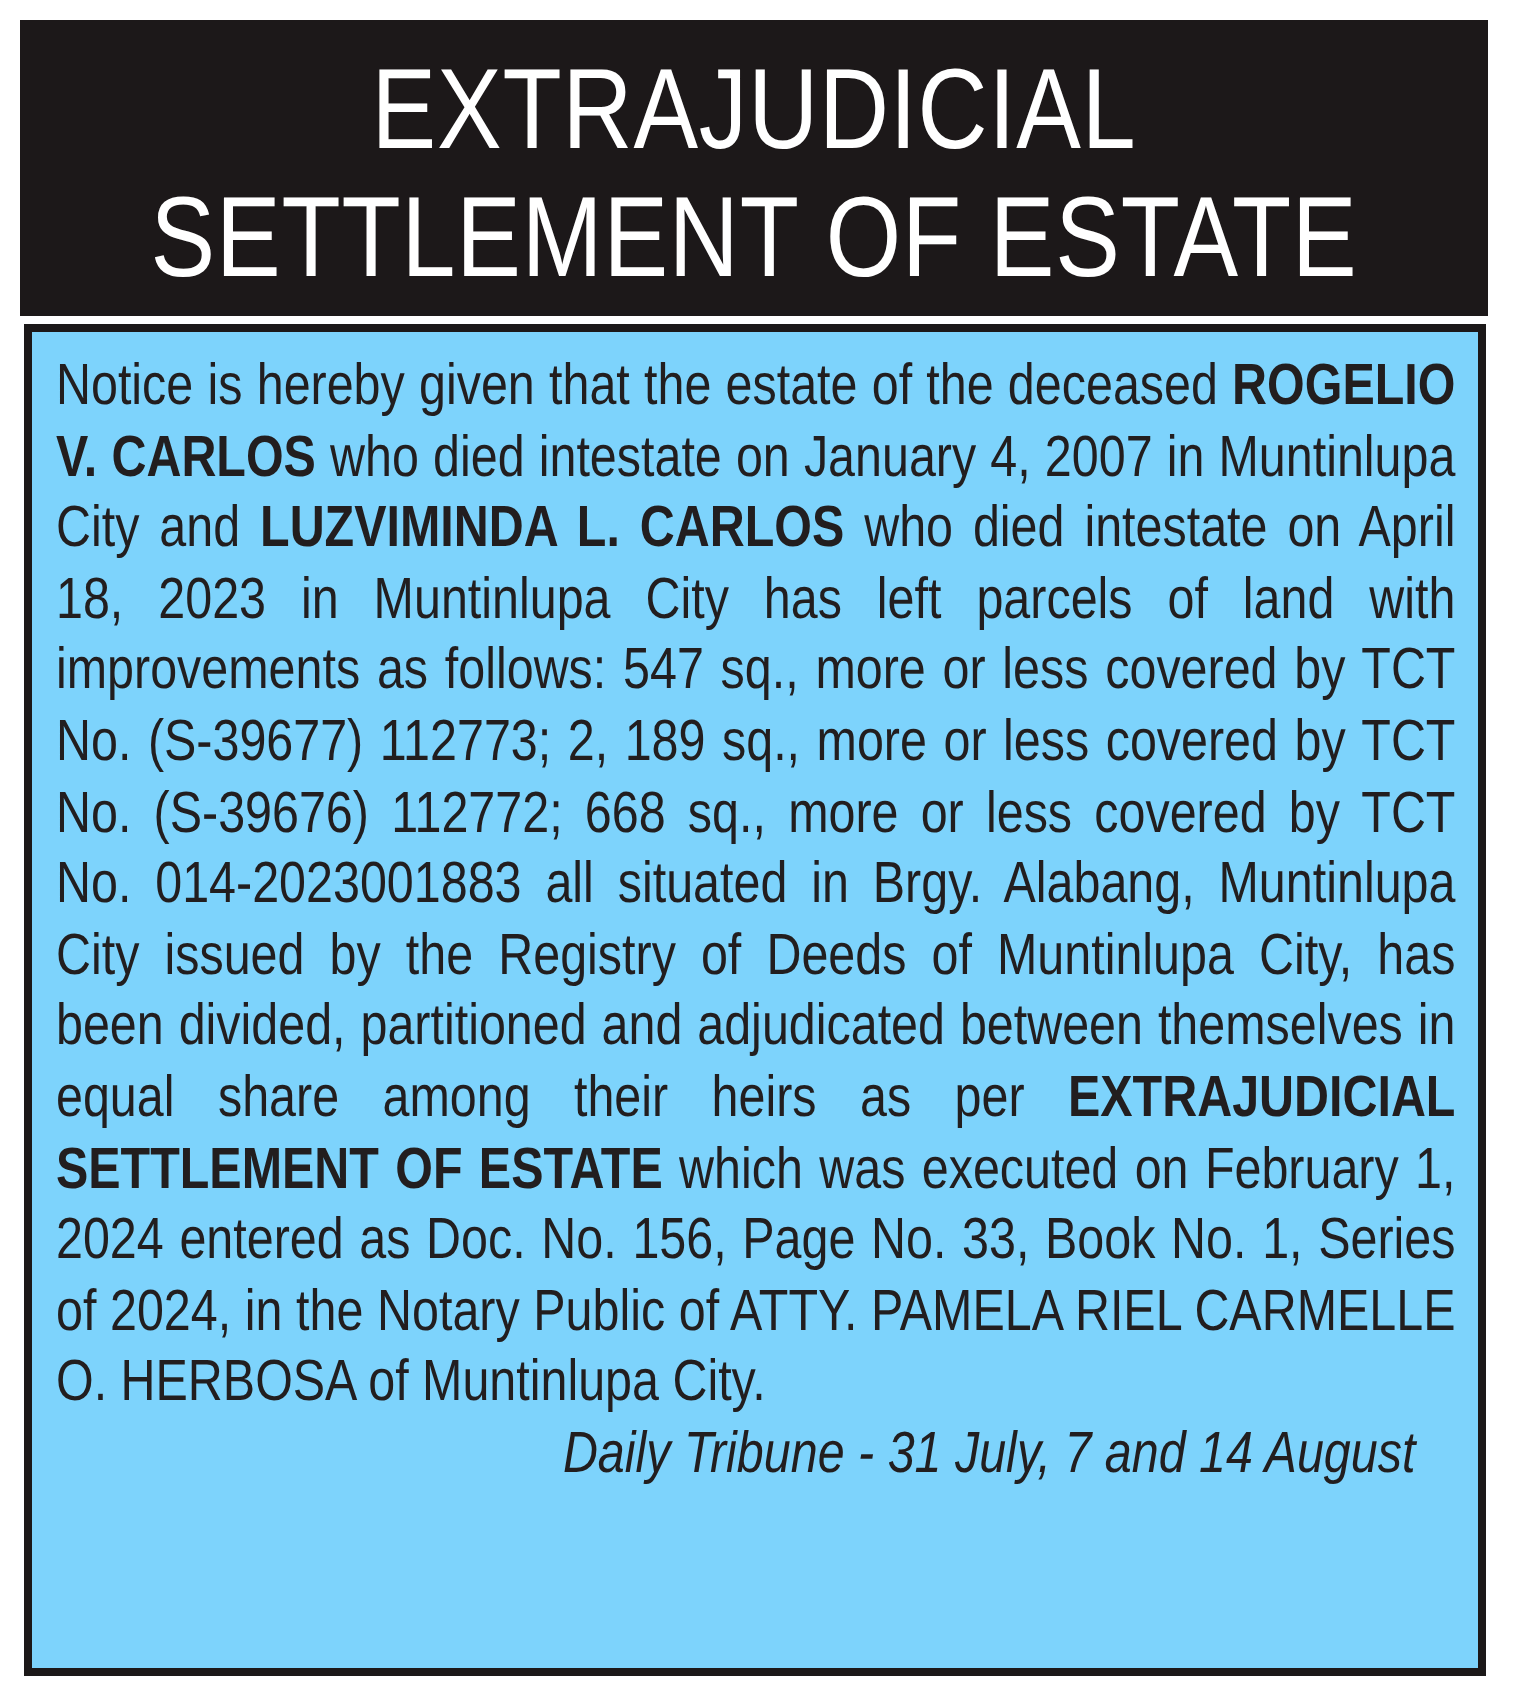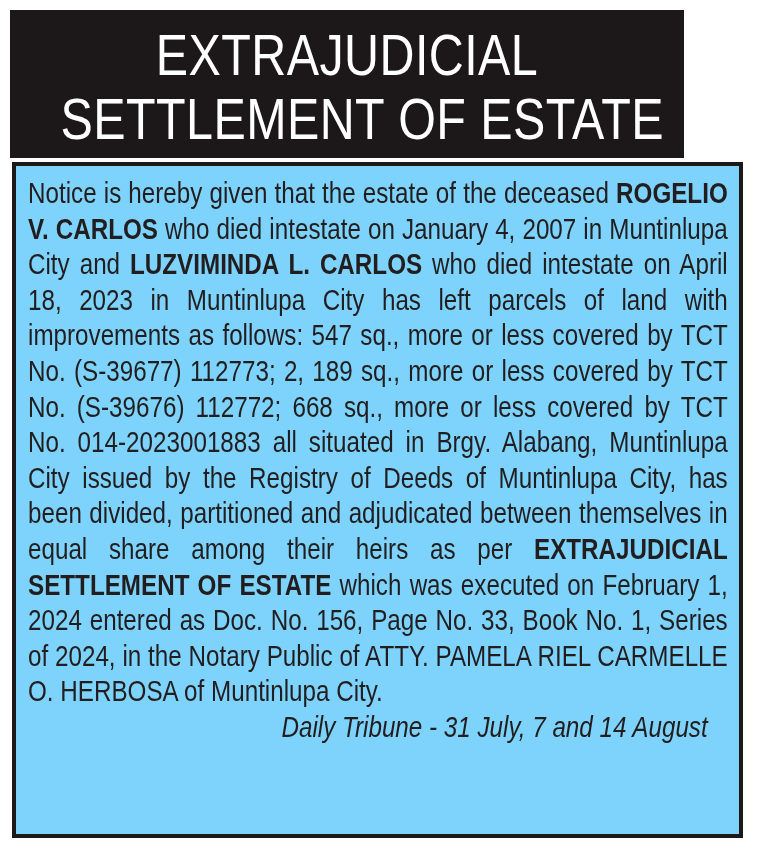--- a/index.html
+++ b/index.html
@@ -17,21 +17,21 @@
   .page {
     position: absolute;
     inset: 0;
     background: #ffffff;
   }
   
   .title-band {
     position: absolute;
     left: 10px;
     top: 10px;
-    width: 674px;
+    width: 734px;
     height: 148px;
     background: #1c1819;
   }
   .title-band-inner {
     padding-top: 13px;
     text-align: center;
     transform: scaleX(0.85);
     transform-origin: 50% 0;
     color: #ffffff;
     font-size: 57px;

